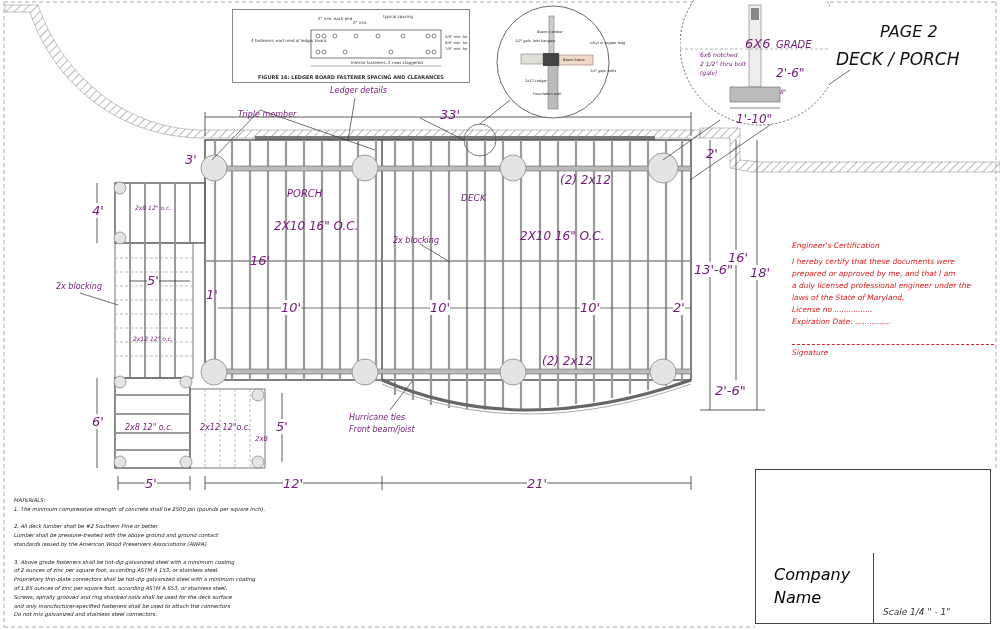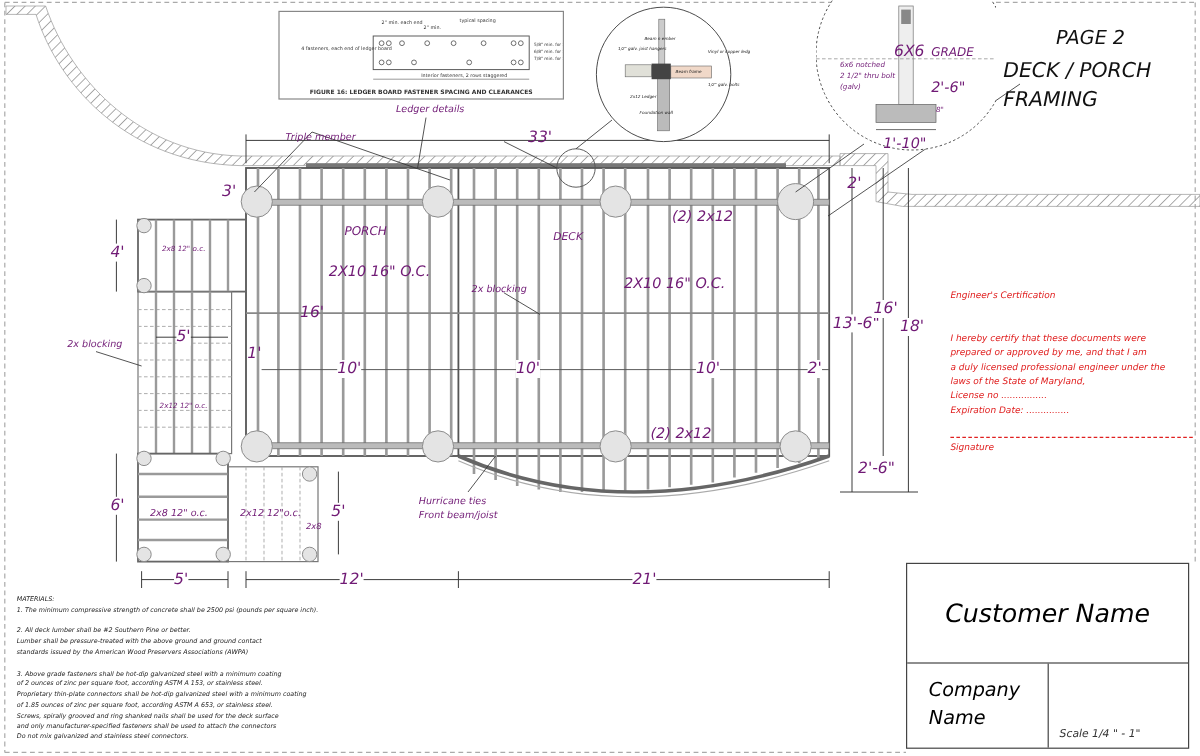--- a/index.html
+++ b/index.html
@@ -253,21 +253,20 @@
     <div>2 1/2" thru bolt</div>
     <div>(galv)</div>
 </div>
 <div class="abs hand" style="left:776px;top:66px;font-size:12px;">2'-6"</div>
 <div class="abs hand" style="left:780px;top:88px;font-size:6px;">8"</div>
 <div class="abs hand" style="left:736px;top:112px;font-size:12px;">1'-10"</div>
 
 <div id="title">
   <div class="t1">PAGE 2</div>
   <div class="t2">DECK / PORCH</div>
-  <div class="t2" style="margin-top:0">FRAMING</div>
 </div>
 
 <div class="abs hand lbl" style="left:238px;top:110px;">Triple member</div>
 <div class="abs hand lbl" style="left:330px;top:86px;">Ledger details</div>
 <div class="abs hand" style="left:287px;top:188px;font-size:10px;">PORCH</div>
 <div class="abs hand" style="left:461px;top:193px;font-size:9px;">DECK</div>
 <div class="abs hand" style="left:274px;top:219px;font-size:12px;">2X10 16" O.C.</div>
 <div class="abs hand" style="left:520px;top:229px;font-size:12px;">2X10 16" O.C.</div>
 <div class="abs hand" style="left:560px;top:173px;font-size:12px;">(2) 2x12</div>
 <div class="abs hand" style="left:542px;top:354px;font-size:12px;">(2) 2x12</div>
@@ -298,21 +297,21 @@
 <div class="abs hand dim" style="left:728px;top:250px;background:#fff;">16'</div>
 <div class="abs hand dim" style="left:750px;top:265px;background:#fff;">18'</div>
 <div class="abs hand dim" style="left:715px;top:383px;background:#fff;">2'-6"</div>
 <div class="abs hand dim" style="left:92px;top:414px;background:#fff;">6'</div>
 <div class="abs hand dim" style="left:276px;top:419px;background:#fff;">5'</div>
 <div class="abs hand dim" style="left:145px;top:476px;background:#fff;">5'</div>
 <div class="abs hand dim" style="left:283px;top:476px;background:#fff;">12'</div>
 <div class="abs hand dim" style="left:527px;top:476px;background:#fff;">21'</div>
 
 <div class="abs" style="left:792px;top:240px;">
-  <div class="red" style="margin-bottom:24px;">Engineer's Certification</div>
+  <div class="red" style="margin-bottom:4px;">Engineer's Certification</div>
   <div class="red">I hereby certify that these documents were</div>
   <div class="red">prepared or approved by me, and that I am</div>
   <div class="red">a duly licensed professional engineer under the</div>
   <div class="red">laws of the State of Maryland,</div>
   <div class="red">License no ................</div>
   <div class="red">Expiration Date: ...............</div>
   <div style="border-top:1px dashed #e02020;width:202px;margin-top:16px;"></div>
   <div class="red" style="margin-top:2px;">Signature</div>
 </div>
 
@@ -327,19 +326,18 @@
   <div>3. Above grade fasteners shall be hot-dip galvanized steel with a minimum coating</div>
   <div>of 2 ounces of zinc per square foot, according ASTM A 153, or stainless steel.</div>
   <div>Proprietary thin-plate connectors shall be hot-dip galvanized steel with a minimum coating</div>
   <div>of 1.85 ounces of zinc per square foot, according ASTM A 653, or stainless steel.</div>
   <div>Screws, spirally grooved and ring shanked nails shall be used for the deck surface</div>
   <div>and only manufacturer-specified fasteners shall be used to attach the connectors</div>
   <div>Do not mix galvanized and stainless steel connectors.</div>
 </div>
 
 <div id="titleblock">
-  <div class="cust">Customer Name</div>
   <div class="comp">
     <div>Company</div>
     <div>Name</div>
   </div>
   <div class="scale">Scale  1/4 " - 1"</div>
 </div>
 
 </body></html>

